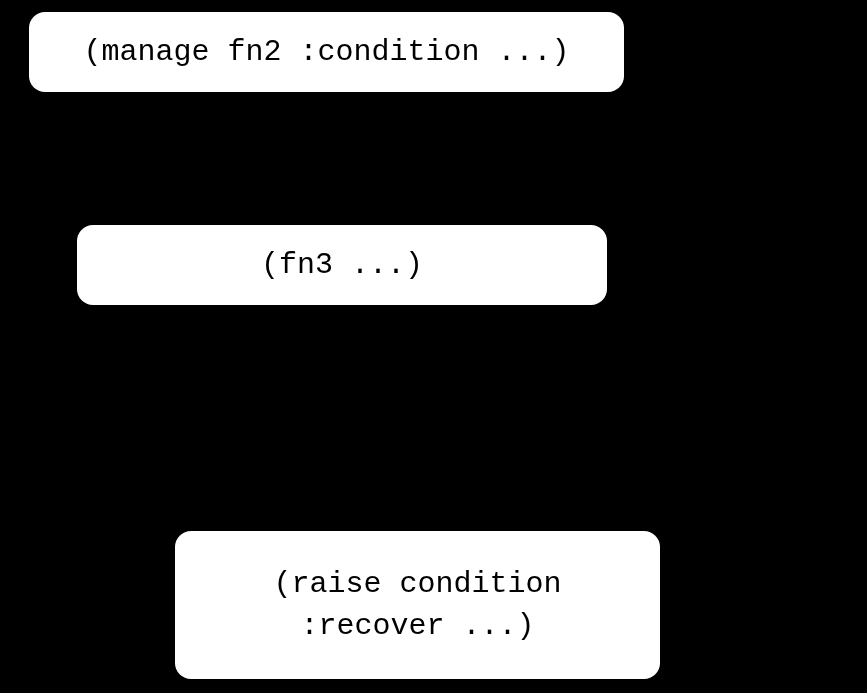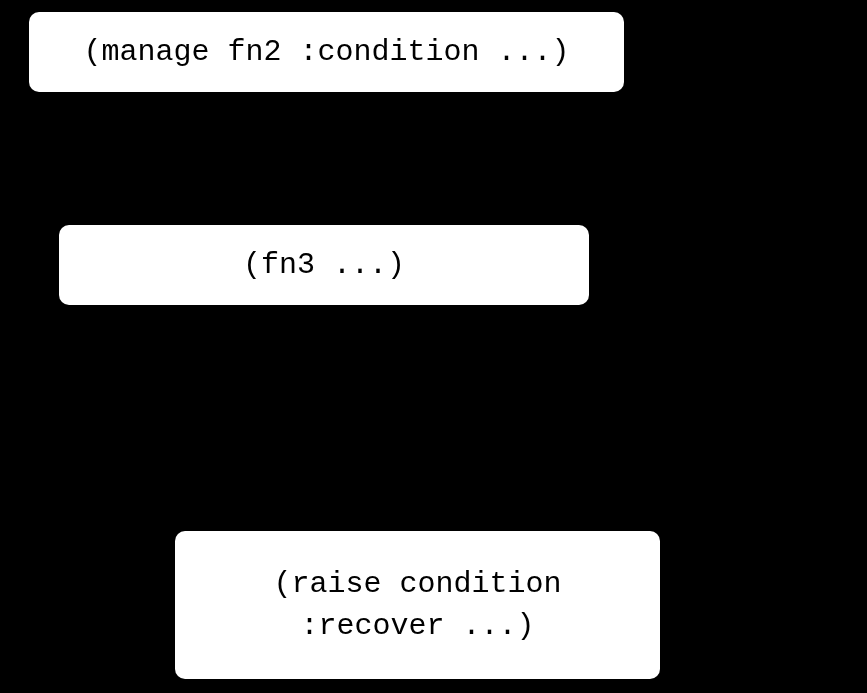--- a/index.html
+++ b/index.html
@@ -13,39 +13,39 @@
       height: 693px;
       background: #000000;
       position: relative;
       font-family: "Courier New", Courier, monospace;
       overflow: hidden;
     }
     
     .node {
       position: absolute;
       background: #ffffff;
-      border-radius: 10px;
+      border-radius: 16px;
       display: flex;
       align-items: center;
       justify-content: center;
       text-align: center;
       font-size: 30px;
       color: #000000;
       padding: 20px 18px;
     }
     
     .node-1 {
       left: 29px;
       top: 12px;
       width: 595px;
       height: 80px;
     }
     
     .node-2 {
-      left: 59px;
+      left: 77px;
       top: 225px;
       width: 530px;
       height: 80px;
     }
     
     .node-3 {
       left: 175px;
       top: 531px;
       width: 485px;
       height: 148px;

